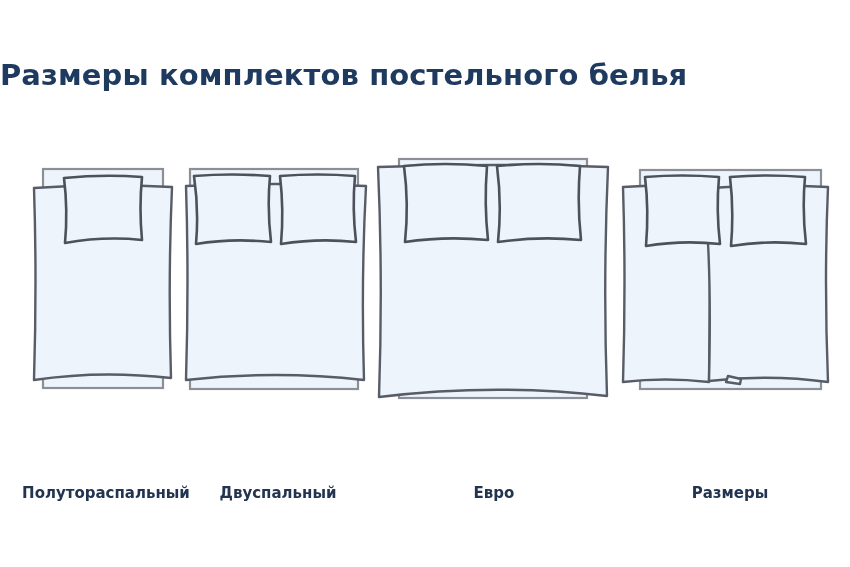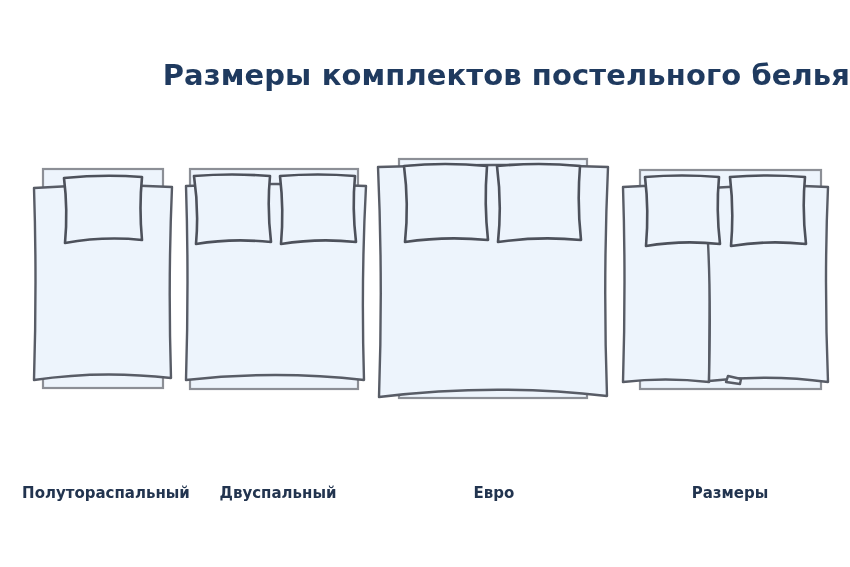--- a/index.html
+++ b/index.html
@@ -12,21 +12,21 @@
       height: 567px;
       position: relative;
       overflow: hidden;
       font-family: "DejaVu Sans", "Liberation Sans", sans-serif;
     }
     .title {
       position: absolute;
       left: 0;
       width: 850px;
       top: 58px;
-      text-align: right;
+      text-align: left;
       font-size: 29px;
       font-weight: bold;
       color: #1f3a5f;
       letter-spacing: 0.1px;
     }
     .beds {
       position: absolute;
       left: 0;
       top: 0;
       width: 850px;

